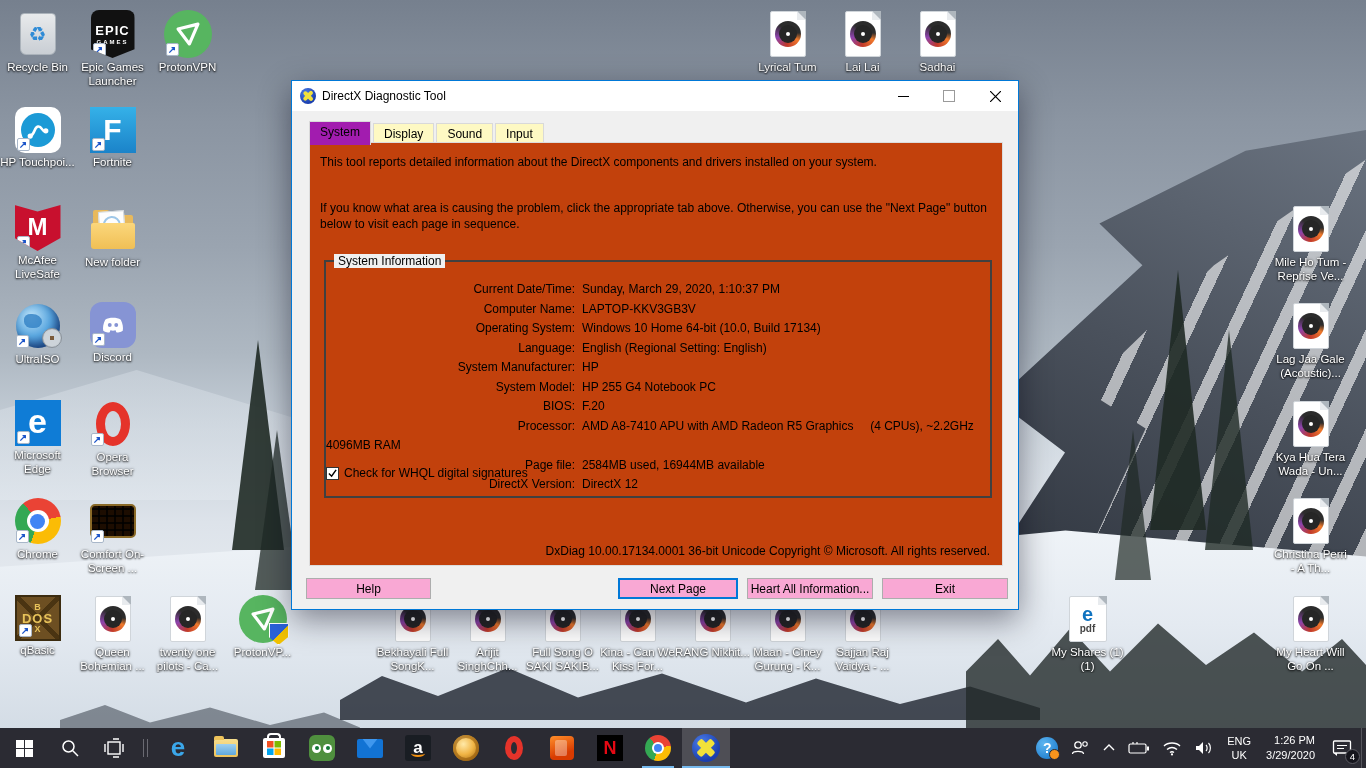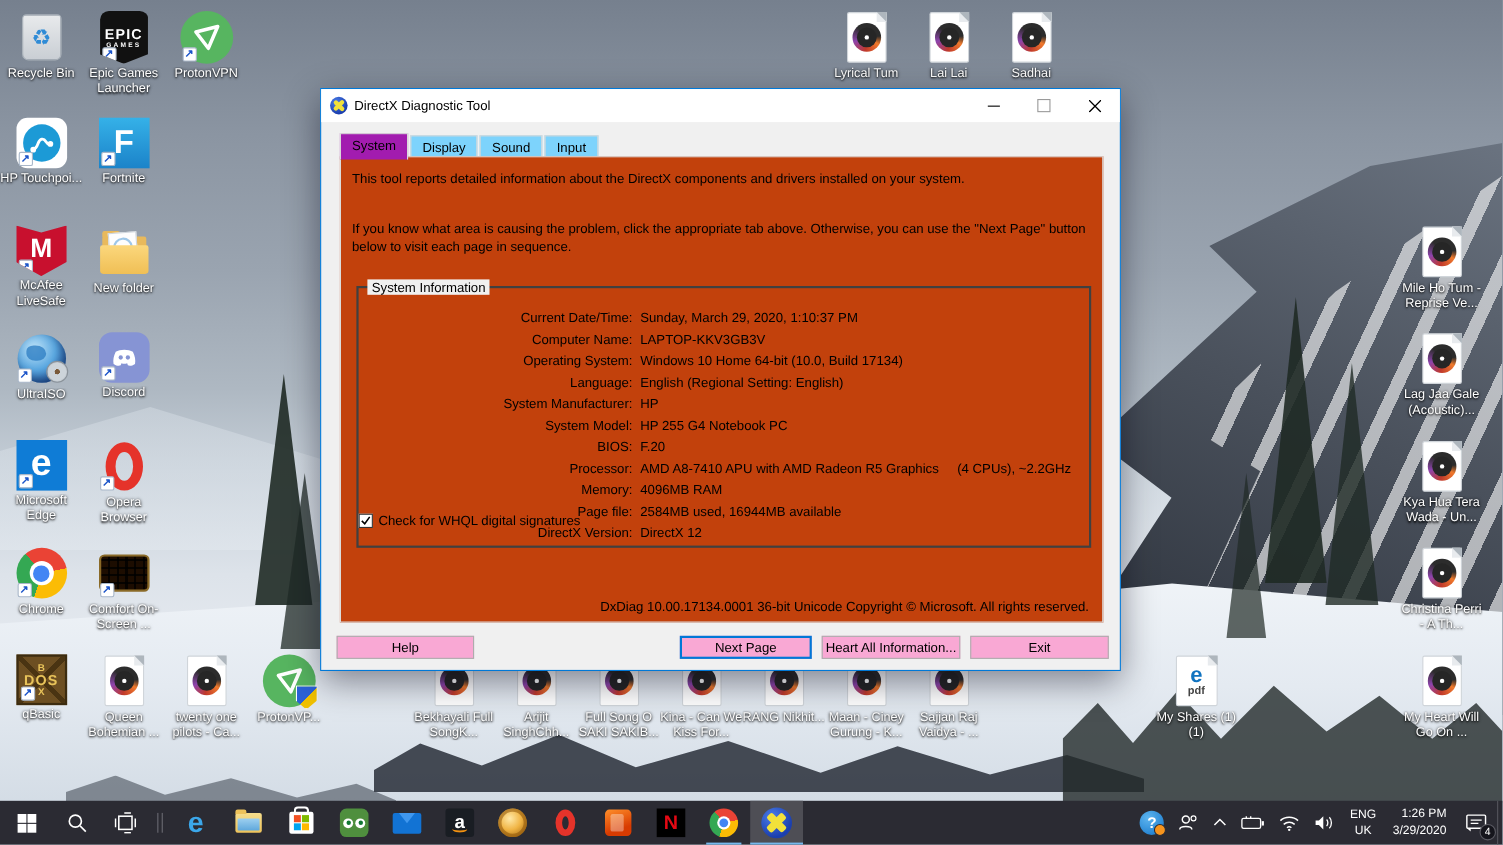--- a/index.html
+++ b/index.html
@@ -89,21 +89,21 @@
   .tdx i,.tico-dx i { position:absolute; left:50%; top:50%; width:72%; height:26%; background:#f2e13a; border-radius:2px; }
   .x1{transform:translate(-50%,-50%) rotate(45deg);} .x2{transform:translate(-50%,-50%) rotate(-45deg);}
   .ttl { font-size:12px; }
   .caps { margin-left:auto; display:flex; height:100%; }
   .cap { width:46px; height:100%; display:flex; align-items:center; justify-content:center; }
   .cap-min::after{content:"";width:11px;height:1px;background:#000;}
   .cap-max::after{content:"";width:10px;height:10px;border:1px solid #9a9a9a;}
   .cap-close svg{width:11px;height:11px;}
 
   .tabs { position:absolute; left:17px; top:42px; display:flex; }
-  .tab { padding:3px 10px 4px; background:#7dd3fc; border:1px solid #d9d9d9; border-bottom:none; margin-right:2px; position:relative; }
+  .tab { padding:3px 10px 4px; background:#fef9c3; border:1px solid #d9d9d9; border-bottom:none; margin-right:2px; position:relative; }
   .tab.active { background:#a21caf; z-index:3; padding-bottom:6px; margin-top:-2px; }
   .pane { position:absolute; left:17px; top:61px; width:694px; height:424px; border:1px solid #dcdcdc; background:#c2410c; z-index:1; }
   .intro1 { position:absolute; left:10px; top:12px; right:14px; }
   .intro2 { position:absolute; left:10px; top:57px; right:10px; line-height:1.35; }
   .gbox { position:absolute; left:14px; top:117px; width:668px; height:238px; border:2px solid #404040; }
   .gtitle { position:absolute; left:8px; top:-8px; background:#f0f0f0; padding:0 4px; }
   .frow { position:absolute; left:0; width:100%; height:19.5px; display:flex; }
   .fl { width:256px; text-align:right; padding-right:7px; }
   .fv { white-space:pre; }
   .chkrow { position:absolute; left:0; bottom:16px; display:flex; align-items:center; }
@@ -506,21 +506,20 @@
           </div>
           <div class="frow" style="top: 137px;">
             <span class="fl">BIOS:</span>
             <span class="fv">F.20</span>
           </div>
           <div class="frow" style="top: 156.5px;">
             <span class="fl">Processor:</span>
             <span class="fv">AMD A8-7410 APU with AMD Radeon R5 Graphics     (4 CPUs), ~2.2GHz</span>
           </div>
           <div class="frow" style="top: 176px;">
-            <span class="fl">Memory:</span>
             <span class="fv">4096MB RAM</span>
           </div>
           <div class="frow" style="top: 195.5px;">
             <span class="fl">Page file:</span>
             <span class="fv">2584MB used, 16944MB available</span>
           </div>
           <div class="frow" style="top: 215px;">
             <span class="fl">DirectX Version:</span>
             <span class="fv">DirectX 12</span>
           </div>

